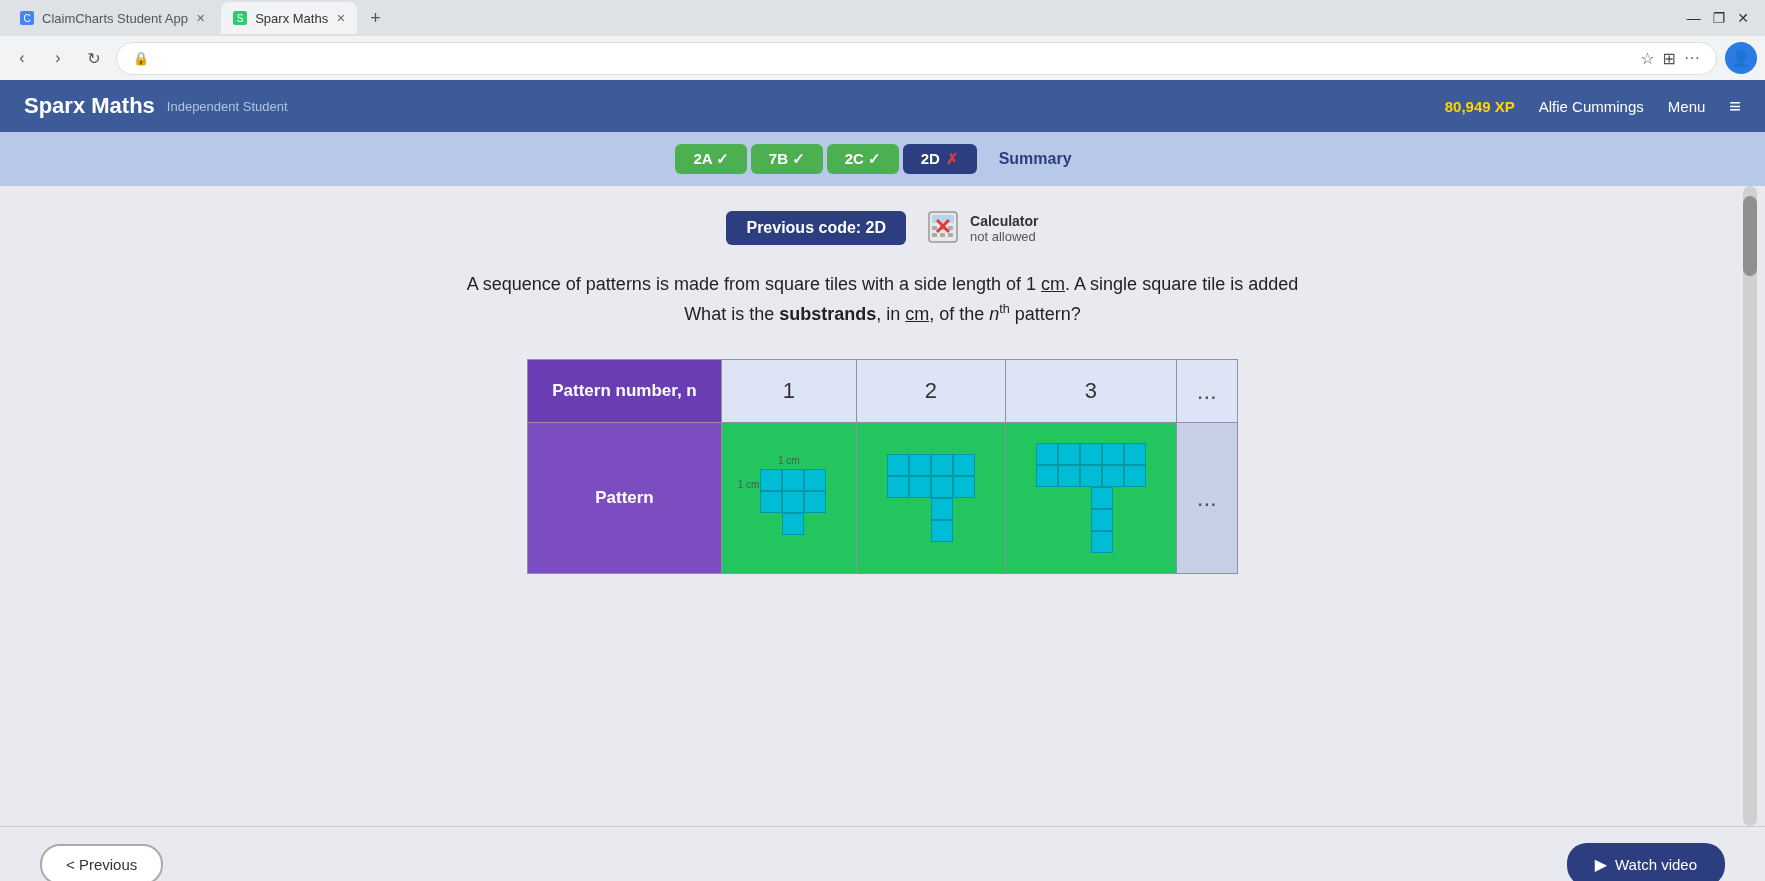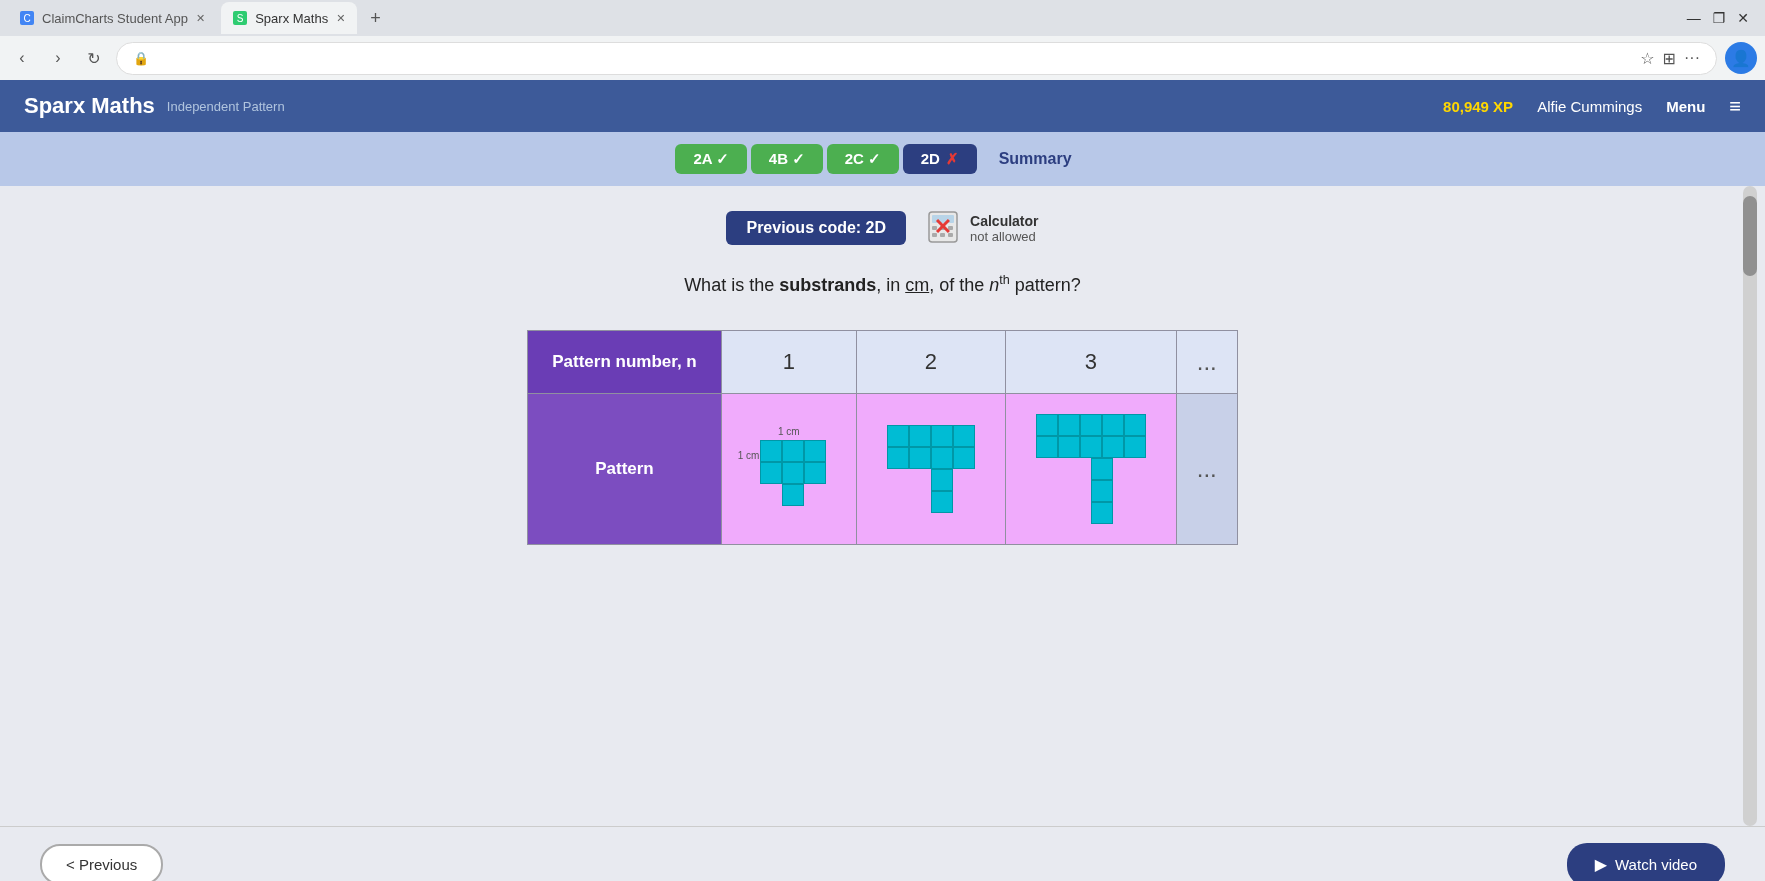--- a/index.html
+++ b/index.html
@@ -257,21 +257,21 @@
       font-weight: normal;
     }
     .pattern-cell-header {
       background: #7c4dc0;
       color: white;
       font-size: 17px;
       font-weight: bold;
       padding: 16px 37px;
     }
     .pattern-cell {
-      background: #f0abfc;
+      background: #22c55e;
       padding: 20px 30px;
       vertical-align: bottom;
     }
     .dots-cell {
       background: #dde4f5;
       font-size: 24px;
       color: #555;
       padding: 10px 20px;
     }
     .dots-pattern-cell {
@@ -373,36 +373,36 @@
       </div>
     </div>
     <div style="width:32px;height:32px;background:#2c7be5;border-radius:50%;display:flex;align-items:center;justify-content:center;">
       <span style="color:white;font-size:16px;">👤</span>
     </div>
   </div>
 </div>
 
 <div class="sparx-header">
   <span class="sparx-brand">Sparx Maths</span>
-  <span class="sparx-sub">Independent Pattern</span>
+  <span class="sparx-sub">Independent Student</span>
   <div class="sparx-header-right">
     <span class="xp-badge">80,949 XP</span>
     <span>Alfie Cummings</span>
-    <span style="cursor:pointer;font-weight:bold;">Menu</span>
+    <span style="cursor:pointer;font-weight:normal;">Menu</span>
     <span style="font-size:20px;cursor:pointer;">≡</span>
   </div>
 </div>
 
 <div class="task-tabs">
   <div class="task-tab done">
     <span>2A</span>
     <span> ✓</span>
   </div>
   <div class="task-tab done">
-    <span>4B</span>
+    <span>7B</span>
     <span> ✓</span>
   </div>
   <div class="task-tab done">
     <span>2C</span>
     <span> ✓</span>
   </div>
   <div class="task-tab active">
     <span>2D</span>
     <span class="task-tab-x"> ✗</span>
   </div>
@@ -439,20 +439,23 @@
       </div>
       <div>
         <div style="font-size:14px;color:#333;font-weight:bold;">Calculator</div>
         <div style="font-size:13px;color:#555;">not allowed</div>
       </div>
     </div>
   </div>
 
   <div class="question-text">
     <p>
+      A sequence of patterns is made from square tiles with a side length of 1 <u>cm</u>. A single square tile is added
+    </p>
+    <p>
       What is the <strong>substrands</strong>, in <u>cm</u>, of the <em>n</em><sup>th</sup> pattern?
     </p>
   </div>
 
   <div class="pattern-table-wrapper">
     <table class="pattern-table">
       <tbody>
 
         <tr>
           <td class="header-cell">

